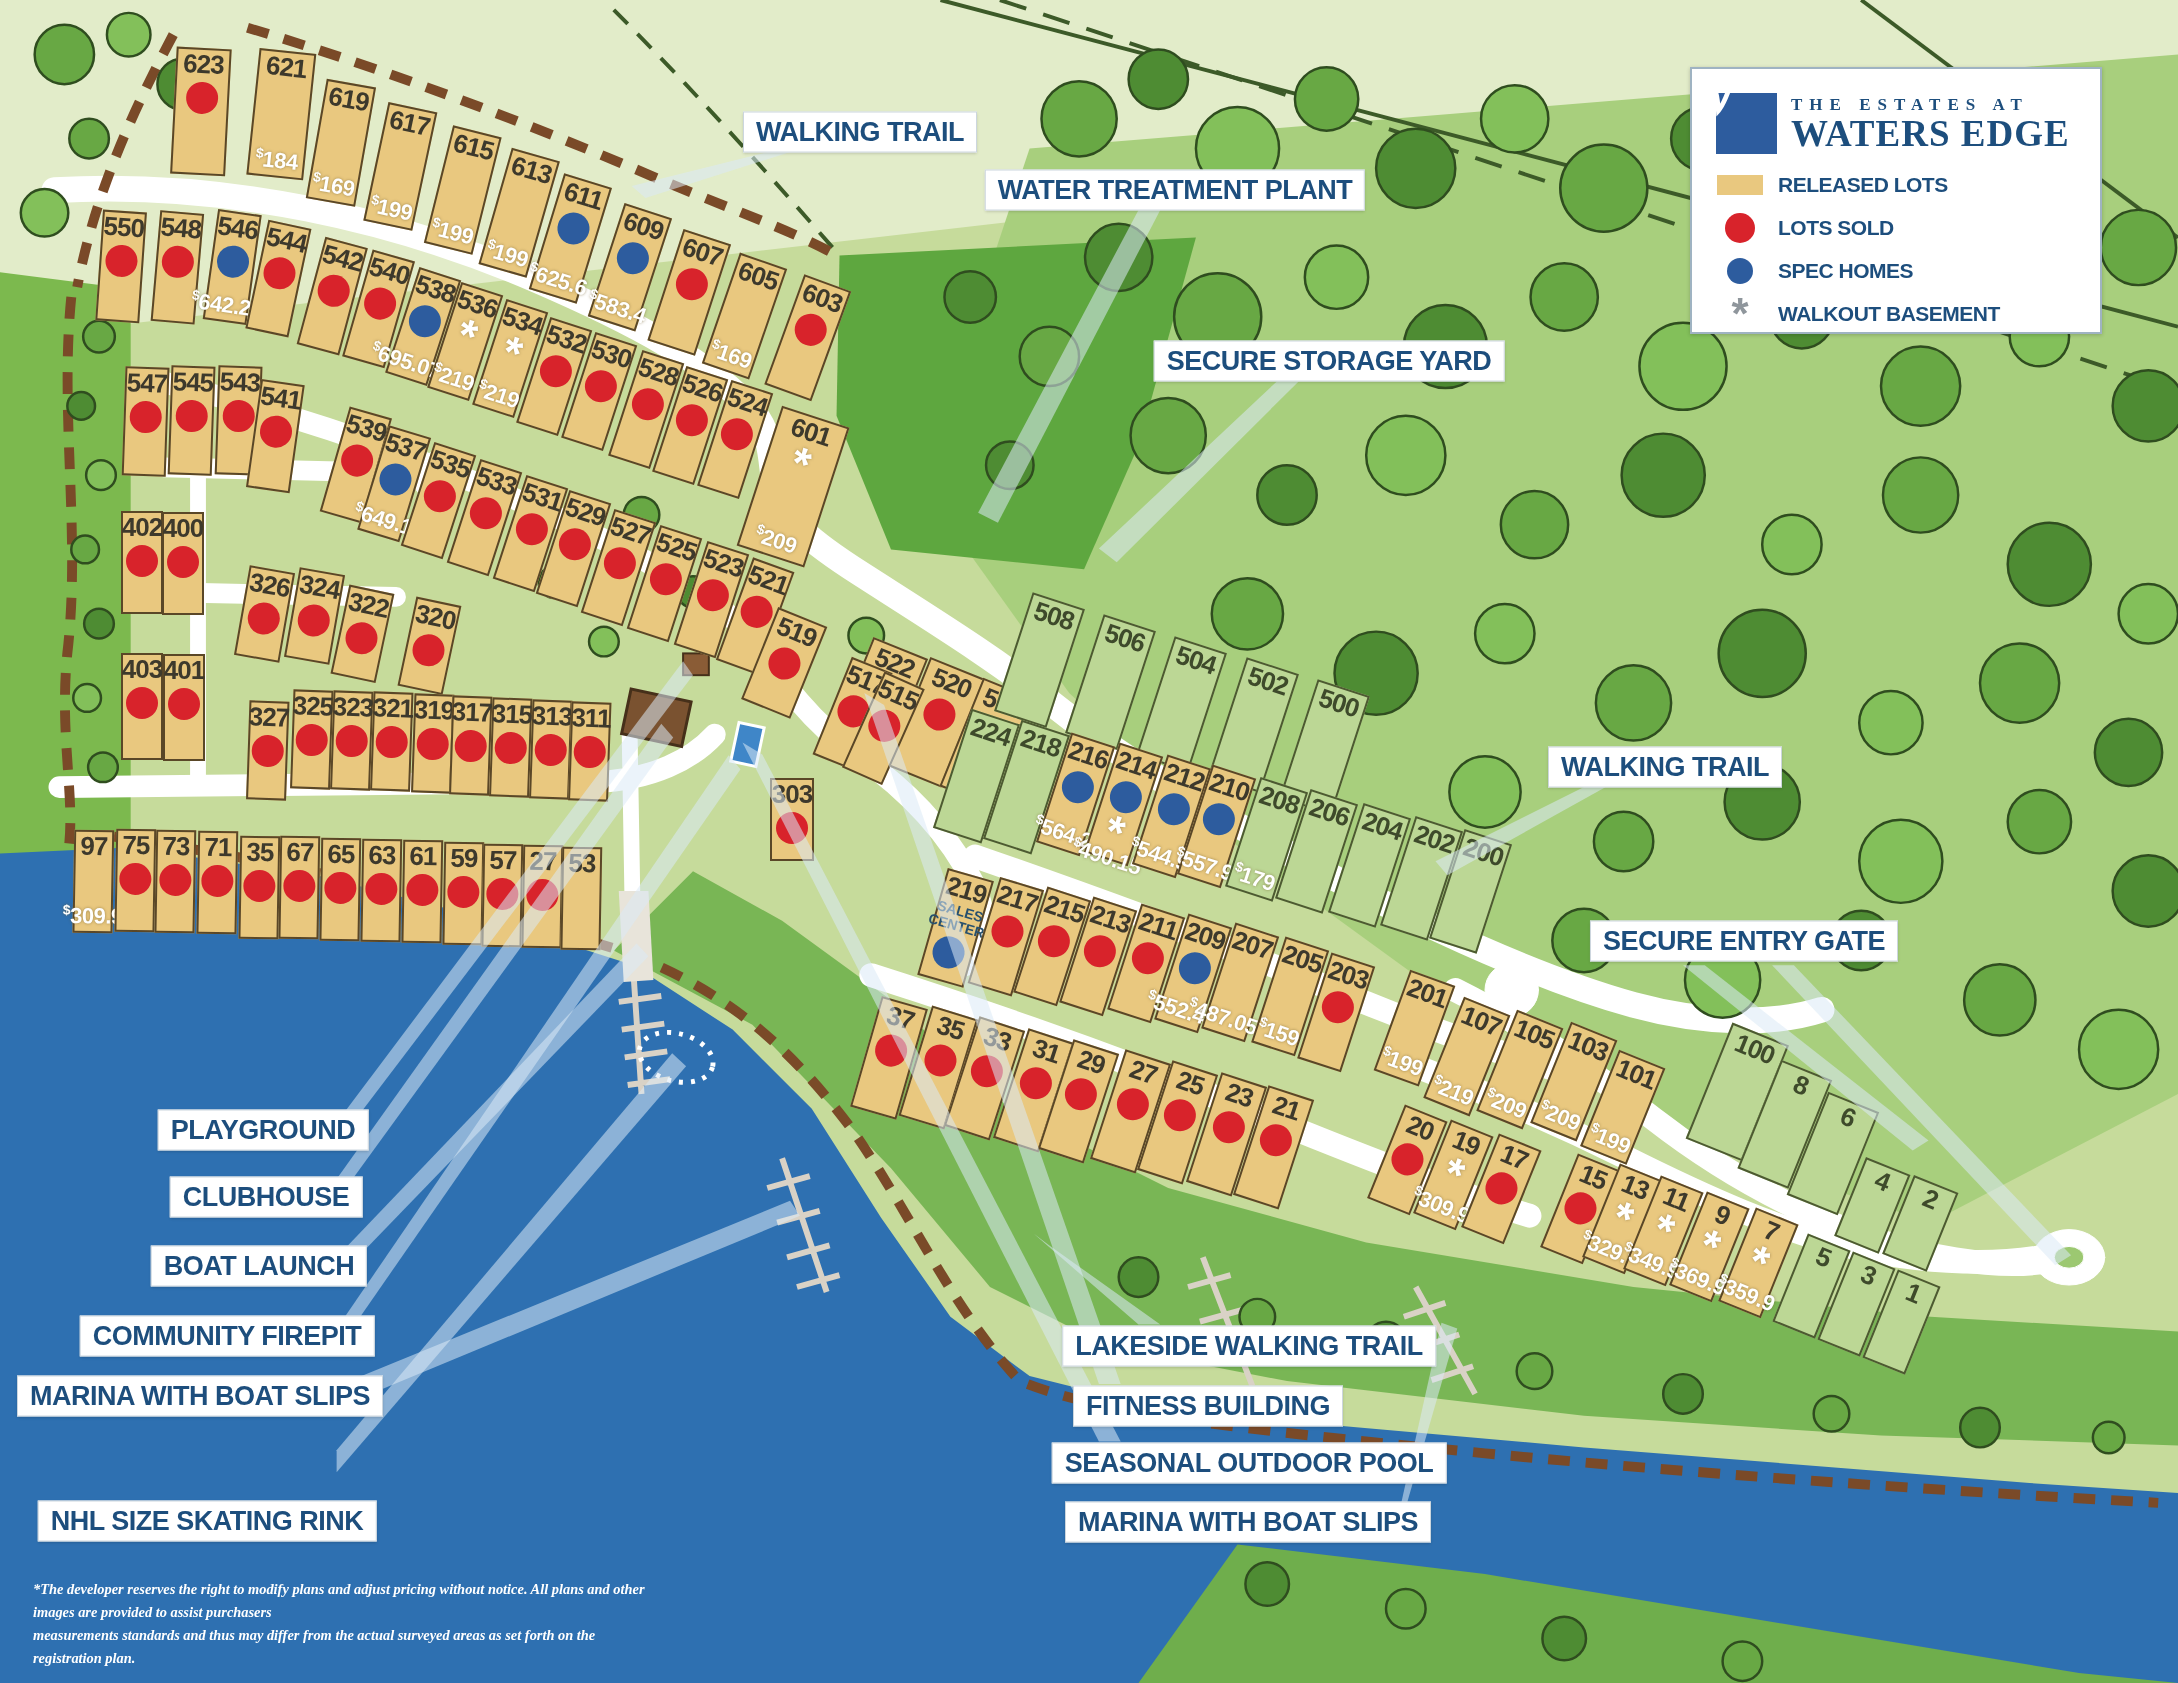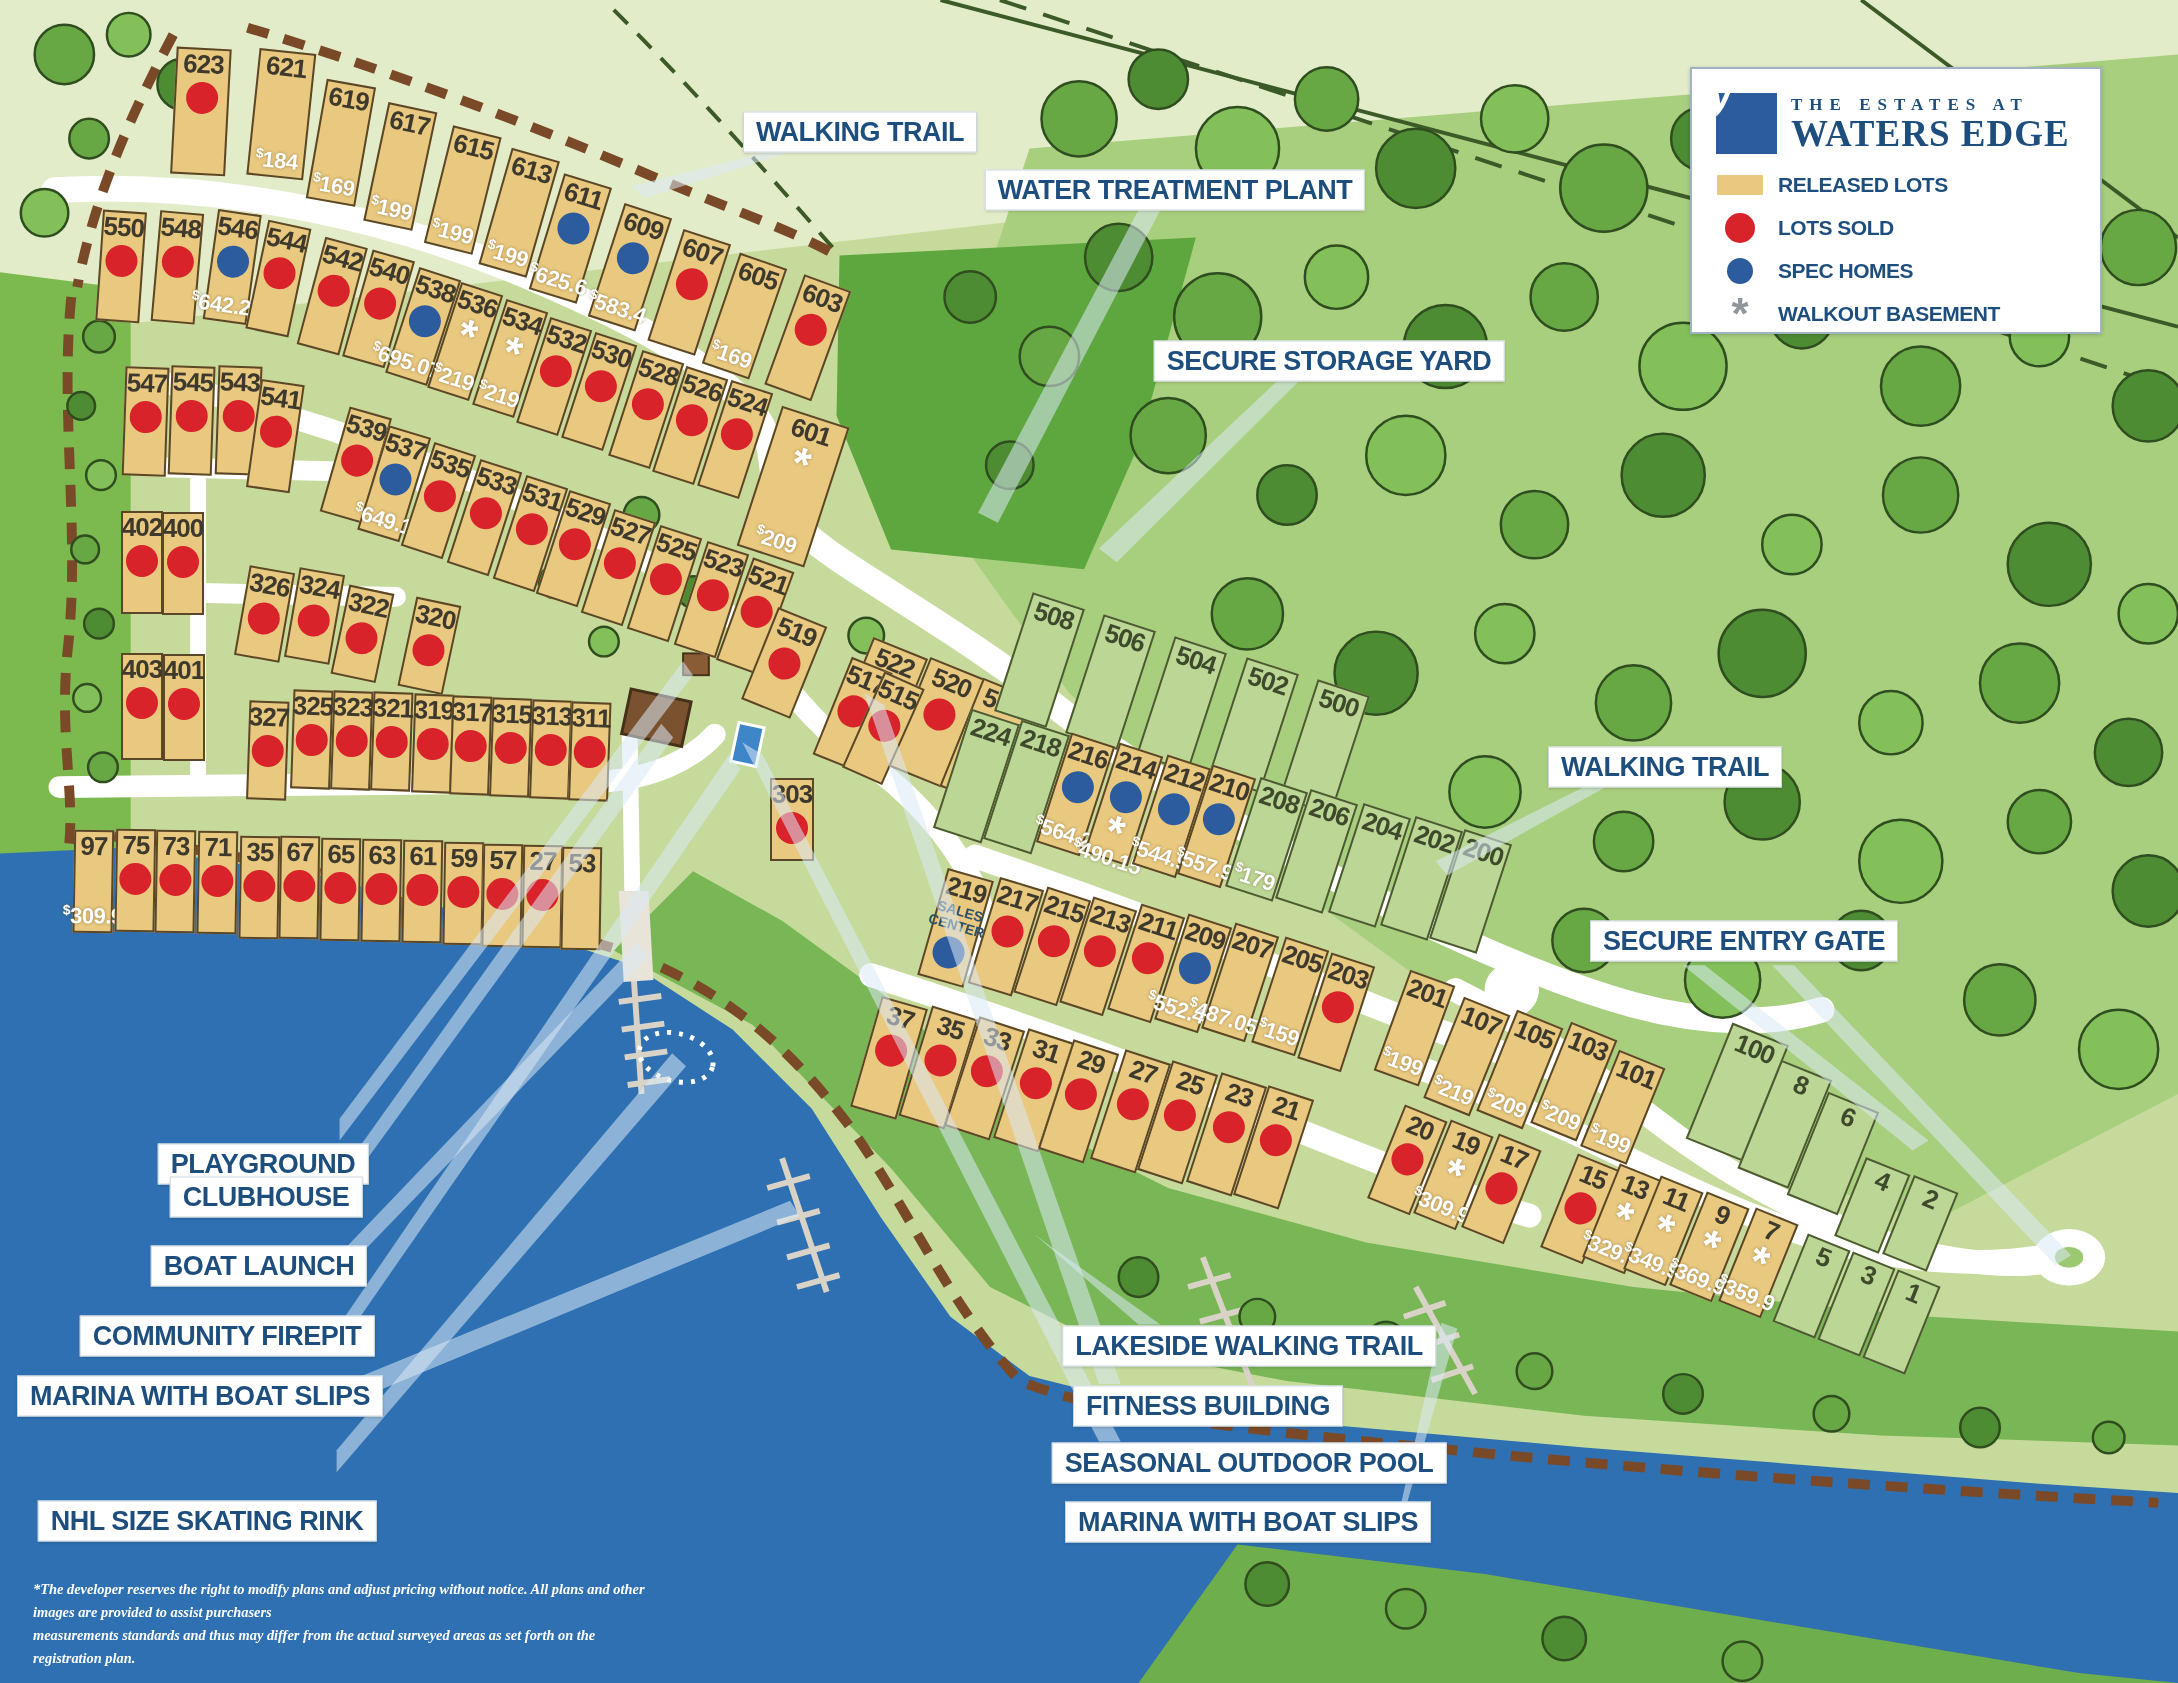--- a/index.html
+++ b/index.html
@@ -753,21 +753,21 @@
       <polygon points="1415,1520 1415,1540 1472,1342 1456,1336"></polygon>
     </g>
   </svg>
 
   <div id="callouts">
       <div class="callout" style="left: 860px; top: 132px;">WALKING TRAIL</div>
       <div class="callout" style="left: 1175px; top: 190px;">WATER TREATMENT PLANT</div>
       <div class="callout" style="left: 1329px; top: 361px;">SECURE STORAGE YARD</div>
       <div class="callout" style="left: 1665px; top: 767px;">WALKING TRAIL</div>
       <div class="callout" style="left: 1744px; top: 941px;">SECURE ENTRY GATE</div>
-      <div class="callout" style="left: 263px; top: 1164px;">PLAYGROUND</div>
+      <div class="callout" style="left: 263px; top: 1130px;">PLAYGROUND</div>
       <div class="callout" style="left: 266px; top: 1197px;">CLUBHOUSE</div>
       <div class="callout" style="left: 259px; top: 1266px;">BOAT LAUNCH</div>
       <div class="callout" style="left: 227px; top: 1336px;">COMMUNITY FIREPIT</div>
       <div class="callout" style="left: 200px; top: 1396px;">MARINA WITH BOAT SLIPS</div>
       <div class="callout" style="left: 207px; top: 1521px;">NHL SIZE SKATING RINK</div>
       <div class="callout" style="left: 1249px; top: 1346px;">LAKESIDE WALKING TRAIL</div>
       <div class="callout" style="left: 1208px; top: 1406px;">FITNESS BUILDING</div>
       <div class="callout" style="left: 1249px; top: 1463px;">SEASONAL OUTDOOR POOL</div>
       <div class="callout" style="left: 1248px; top: 1522px;">MARINA WITH BOAT SLIPS</div>
     </div>

